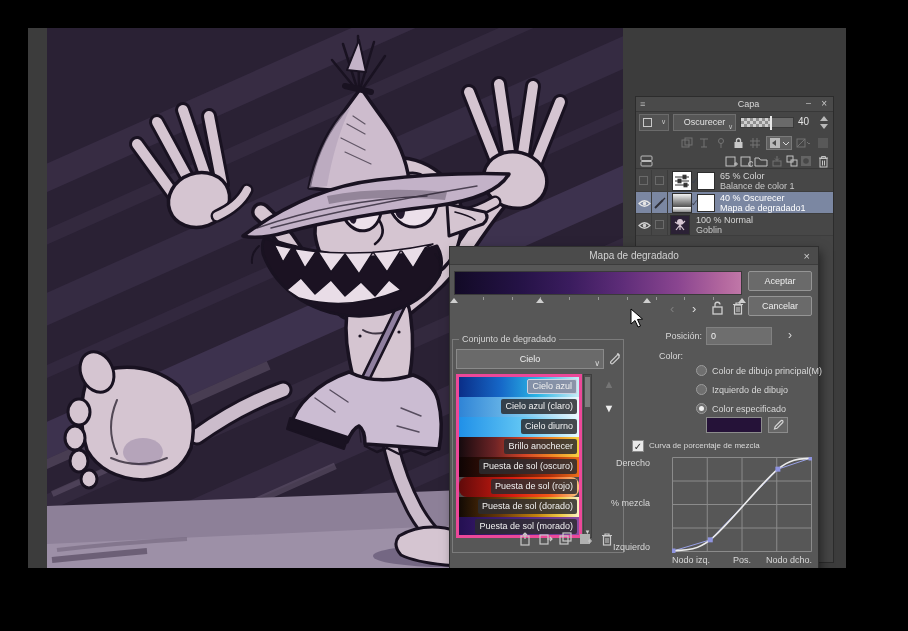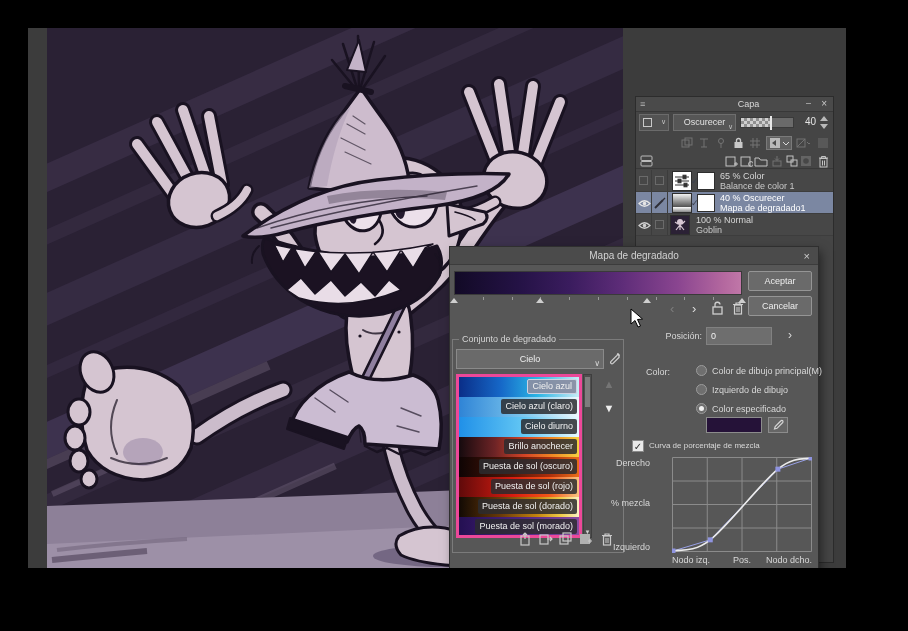--- a/index.html
+++ b/index.html
@@ -33,21 +33,21 @@
     border:1px solid #6e6e6e; text-align:center; line-height:15px; color:#e2e2e2; }
   .blend-select .ch { position:absolute; right:2px; top:4px; font-size:7px; color:#c2c2c2; }
   .op-slider { position:absolute; left:104px; top:4px; width:54px; height:11px; background:#6a6a6a;
     border:1px solid #3a3a3a; }
   .op-slider .fill { position:absolute; left:0; top:0; height:100%; width:55%;
     background-color:#cfcfcf;
     background-image:linear-gradient(45deg,#8f8f8f 25%,transparent 25%,transparent 75%,#8f8f8f 75%),
                      linear-gradient(45deg,#8f8f8f 25%,transparent 25%,transparent 75%,#8f8f8f 75%);
     background-size:6px 6px; background-position:0 0,3px 3px; }
   .op-slider .handle { position:absolute; left:55%; top:-2px; width:2px; height:14px; background:#e8e8e8; }
-  .op-value { position:absolute; left:162px; top:3px; width:18px; text-align:right; font-size:10px; color:#e4e4e4; }
+  .op-value { position:absolute; left:162px; top:3px; width:18px; font-size:10px; color:#e4e4e4; }
   .stepper { position:absolute; left:184px; top:3px; width:8px; height:13px; }
   .stepper i { position:absolute; left:0; width:0; height:0; border-left:4px solid transparent; border-right:4px solid transparent; }
   .stepper .up { top:0; border-bottom:5px solid #b9b9b9; }
   .stepper .dn { bottom:0; border-top:5px solid #b9b9b9; }
 
   .icon-rowA { position:absolute; left:0; top:38px; width:100%; height:16px; }
   .icon-rowB { position:absolute; left:0; top:56px; width:100%; height:16px; border-bottom:1px solid #383838; }
   .mi { position:absolute; top:1px; width:14px; height:14px; display:flex; align-items:center; justify-content:center; }
   .mi svg { display:block; }
   .mi.hl { background:#5f5f5f; border:1px solid #7a7a7a; width:26px; }
@@ -110,21 +110,21 @@
     background:rgba(43,43,47,.85); color:#f0f0f0; border-radius:2px; font-size:9px; white-space:nowrap; }
   .preset-item.selected .preset-chip { background:rgba(136,142,163,.95); border:1px solid #cdd2e2; line-height:13px; }
   .vscroll { position:absolute; left:130px; top:34px; width:9px; height:164px; background:#4e4e4e; border:1px solid #3e3e3e; }
   .vscroll .thumb { position:absolute; left:1px; top:2px; width:5px; height:30px; background:#7d7d7d; }
   .vscroll .dna { position:absolute; left:0; bottom:0; width:100%; height:9px; color:#cfcfcf; font-size:6px; text-align:center; line-height:9px; }
   .updown { position:absolute; left:146px; width:20px; height:16px; text-align:center; font-size:11px; }
   .ud-up { top:38px; color:#757575; } .ud-dn { top:62px; color:#efefef; }
   .file-icons { position:absolute; left:0; top:192px; width:166px; height:16px; }
   .file-icons .fi { position:absolute; top:0; width:14px; height:14px; }
 
-  .color-label { position:absolute; left:196px; top:120px; width:50px; text-align:left; }
+  .color-label { position:absolute; left:196px; top:104px; width:50px; text-align:center; }
   .radio-row { position:absolute; left:246px; height:14px; }
   .radio { position:absolute; left:0; top:0; width:11px; height:11px; border-radius:50%;
     background:#6f6f6f; border:1px solid #9b9b9b; }
   .radio.on::after { content:""; position:absolute; left:2px; top:2px; width:5px; height:5px;
     border-radius:50%; background:#efefef; }
   .radio-row .rl { position:absolute; left:16px; top:1px; white-space:nowrap; }
   .swatch { position:absolute; left:256px; top:170px; width:56px; height:16px; border:1px solid #8c8c8c; }
   .dropper-btn { position:absolute; left:318px; top:170px; width:20px; height:16px; background:#666;
     border:1px solid #8c8c8c; display:flex; align-items:center; justify-content:center; }
 
@@ -574,21 +574,21 @@
             </div>
             <div class="preset-item" style="background: linear-gradient(90deg, rgb(32, 144, 232) 0%, rgb(100, 200, 244) 55%, rgb(232, 249, 255) 100%);">
               <span class="preset-chip">Cielo diurno</span>
             </div>
             <div class="preset-item" style="background: linear-gradient(90deg, rgb(21, 10, 14) 0%, rgb(110, 36, 38) 30%, rgb(212, 68, 38) 55%, rgb(240, 136, 36) 78%, rgb(246, 210, 66) 100%);">
               <span class="preset-chip">Brillo anochecer</span>
             </div>
             <div class="preset-item" style="background: linear-gradient(90deg, rgb(14, 4, 4) 0%, rgb(84, 23, 8) 45%, rgb(170, 46, 12) 75%, rgb(234, 110, 26) 100%);">
               <span class="preset-chip">Puesta de sol (oscuro)</span>
             </div>
-            <div class="preset-item" style="background: linear-gradient(90deg, rgb(96, 10, 10) 0%, rgb(216, 28, 16) 45%, rgb(242, 86, 24) 75%, rgb(248, 196, 128) 100%);">
+            <div class="preset-item" style="background: linear-gradient(90deg, rgb(96, 10, 10) 0%, rgb(216, 28, 16) 45%, rgb(242, 86, 24) 75%, rgb(248, 196, 128) 100%); border-radius: 8px;">
               <span class="preset-chip">Puesta de sol (rojo)</span>
             </div>
             <div class="preset-item" style="background: linear-gradient(90deg, rgb(18, 10, 4) 0%, rgb(106, 58, 8) 35%, rgb(196, 132, 14) 65%, rgb(240, 204, 72) 85%, rgb(251, 242, 196) 100%);">
               <span class="preset-chip">Puesta de sol (dorado)</span>
             </div>
             <div class="preset-item" style="background: linear-gradient(90deg, rgb(36, 16, 82) 0%, rgb(76, 36, 128) 50%, rgb(138, 78, 162) 100%);">
               <span class="preset-chip">Puesta de sol (morado)</span>
             </div>
           </div>
 

